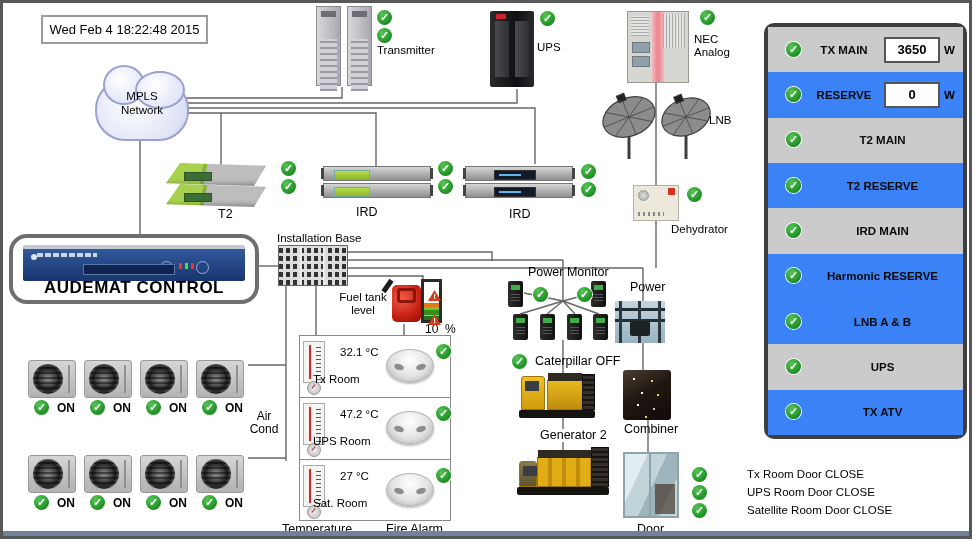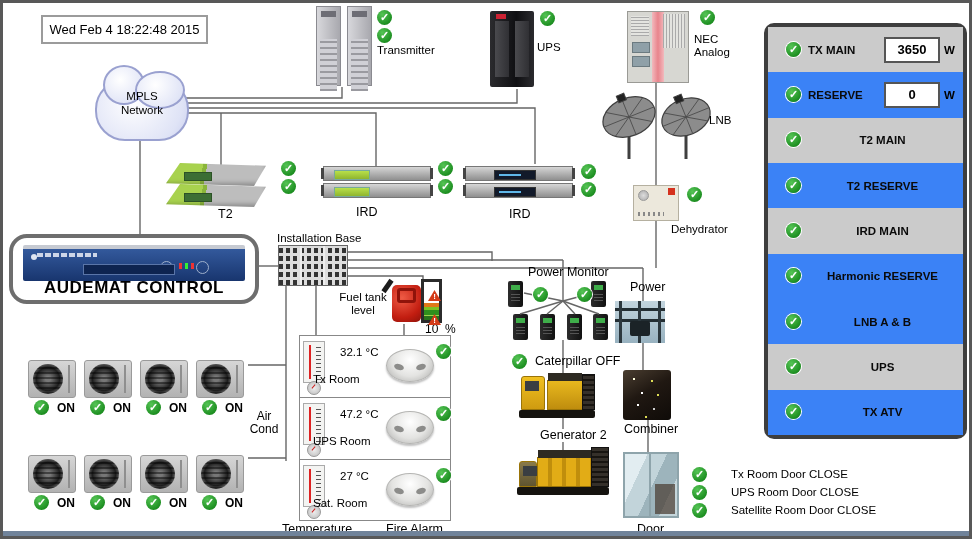--- a/index.html
+++ b/index.html
@@ -157,26 +157,26 @@
   .ac-on-lbl{position:absolute;font-size:12px;font-weight:bold;z-index:3;}
   
   .panel{left:761px;top:20px;width:203px;height:416px;border:4px solid #3e3e3e;border-radius:10px;
     background:#8f8f8f;box-sizing:border-box;z-index:4;display:flex;flex-direction:column;}
   .prow{position:relative;flex:1;margin:0;}
   .prow.light{background:#cbcbcb;}
   .prow.dark{background:#3b82f6;}
   .prow .chkp{position:absolute;left:18px;top:50%;margin-top:-8px;}
   .prow .plabel{position:absolute;left:40px;right:6px;top:50%;transform:translateY(-50%);
     text-align:center;font-size:11.5px;font-weight:bold;color:#0a0a0a;}
-  .prow.hasval .plabel{left:40px;right:auto;width:72px;text-align:left;}
+  .prow.hasval .plabel{left:40px;right:auto;width:72px;text-align:center;}
   .prow .vbox{position:absolute;left:116px;top:50%;transform:translateY(-50%);width:52px;height:22px;
     background:#fff;border:2px solid #555;font-size:13px;font-weight:bold;text-align:center;line-height:22px;}
   .prow .unit{position:absolute;left:176px;top:50%;transform:translateY(-50%);font-size:11.5px;font-weight:bold;}
   
-  .dstat{position:absolute;left:728px;font-size:11.5px;z-index:3;white-space:nowrap;}
+  .dstat{position:absolute;left:744px;font-size:11.5px;z-index:3;white-space:nowrap;}
   
   .bottomstrip{position:absolute;left:0;right:0;bottom:0;height:5px;background:#70839a;z-index:5;}
   .dish-svg{position:absolute;z-index:2;}
 </style>
 </head>
 <body>
 
 <div id="stage">
 
   <svg class="wires" width="972" height="539" viewBox="0 0 972 539">

